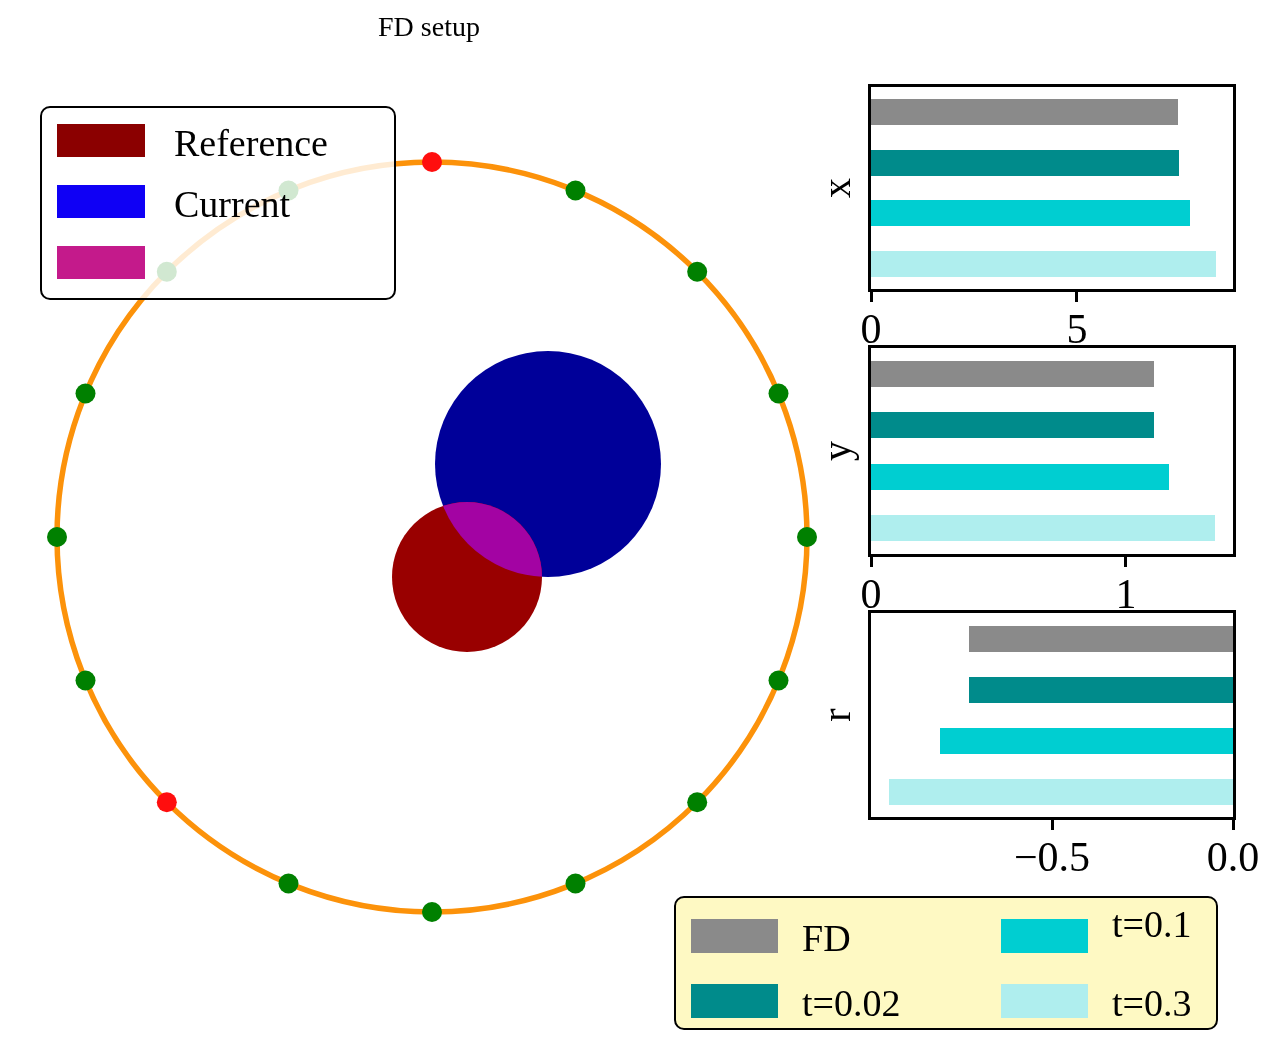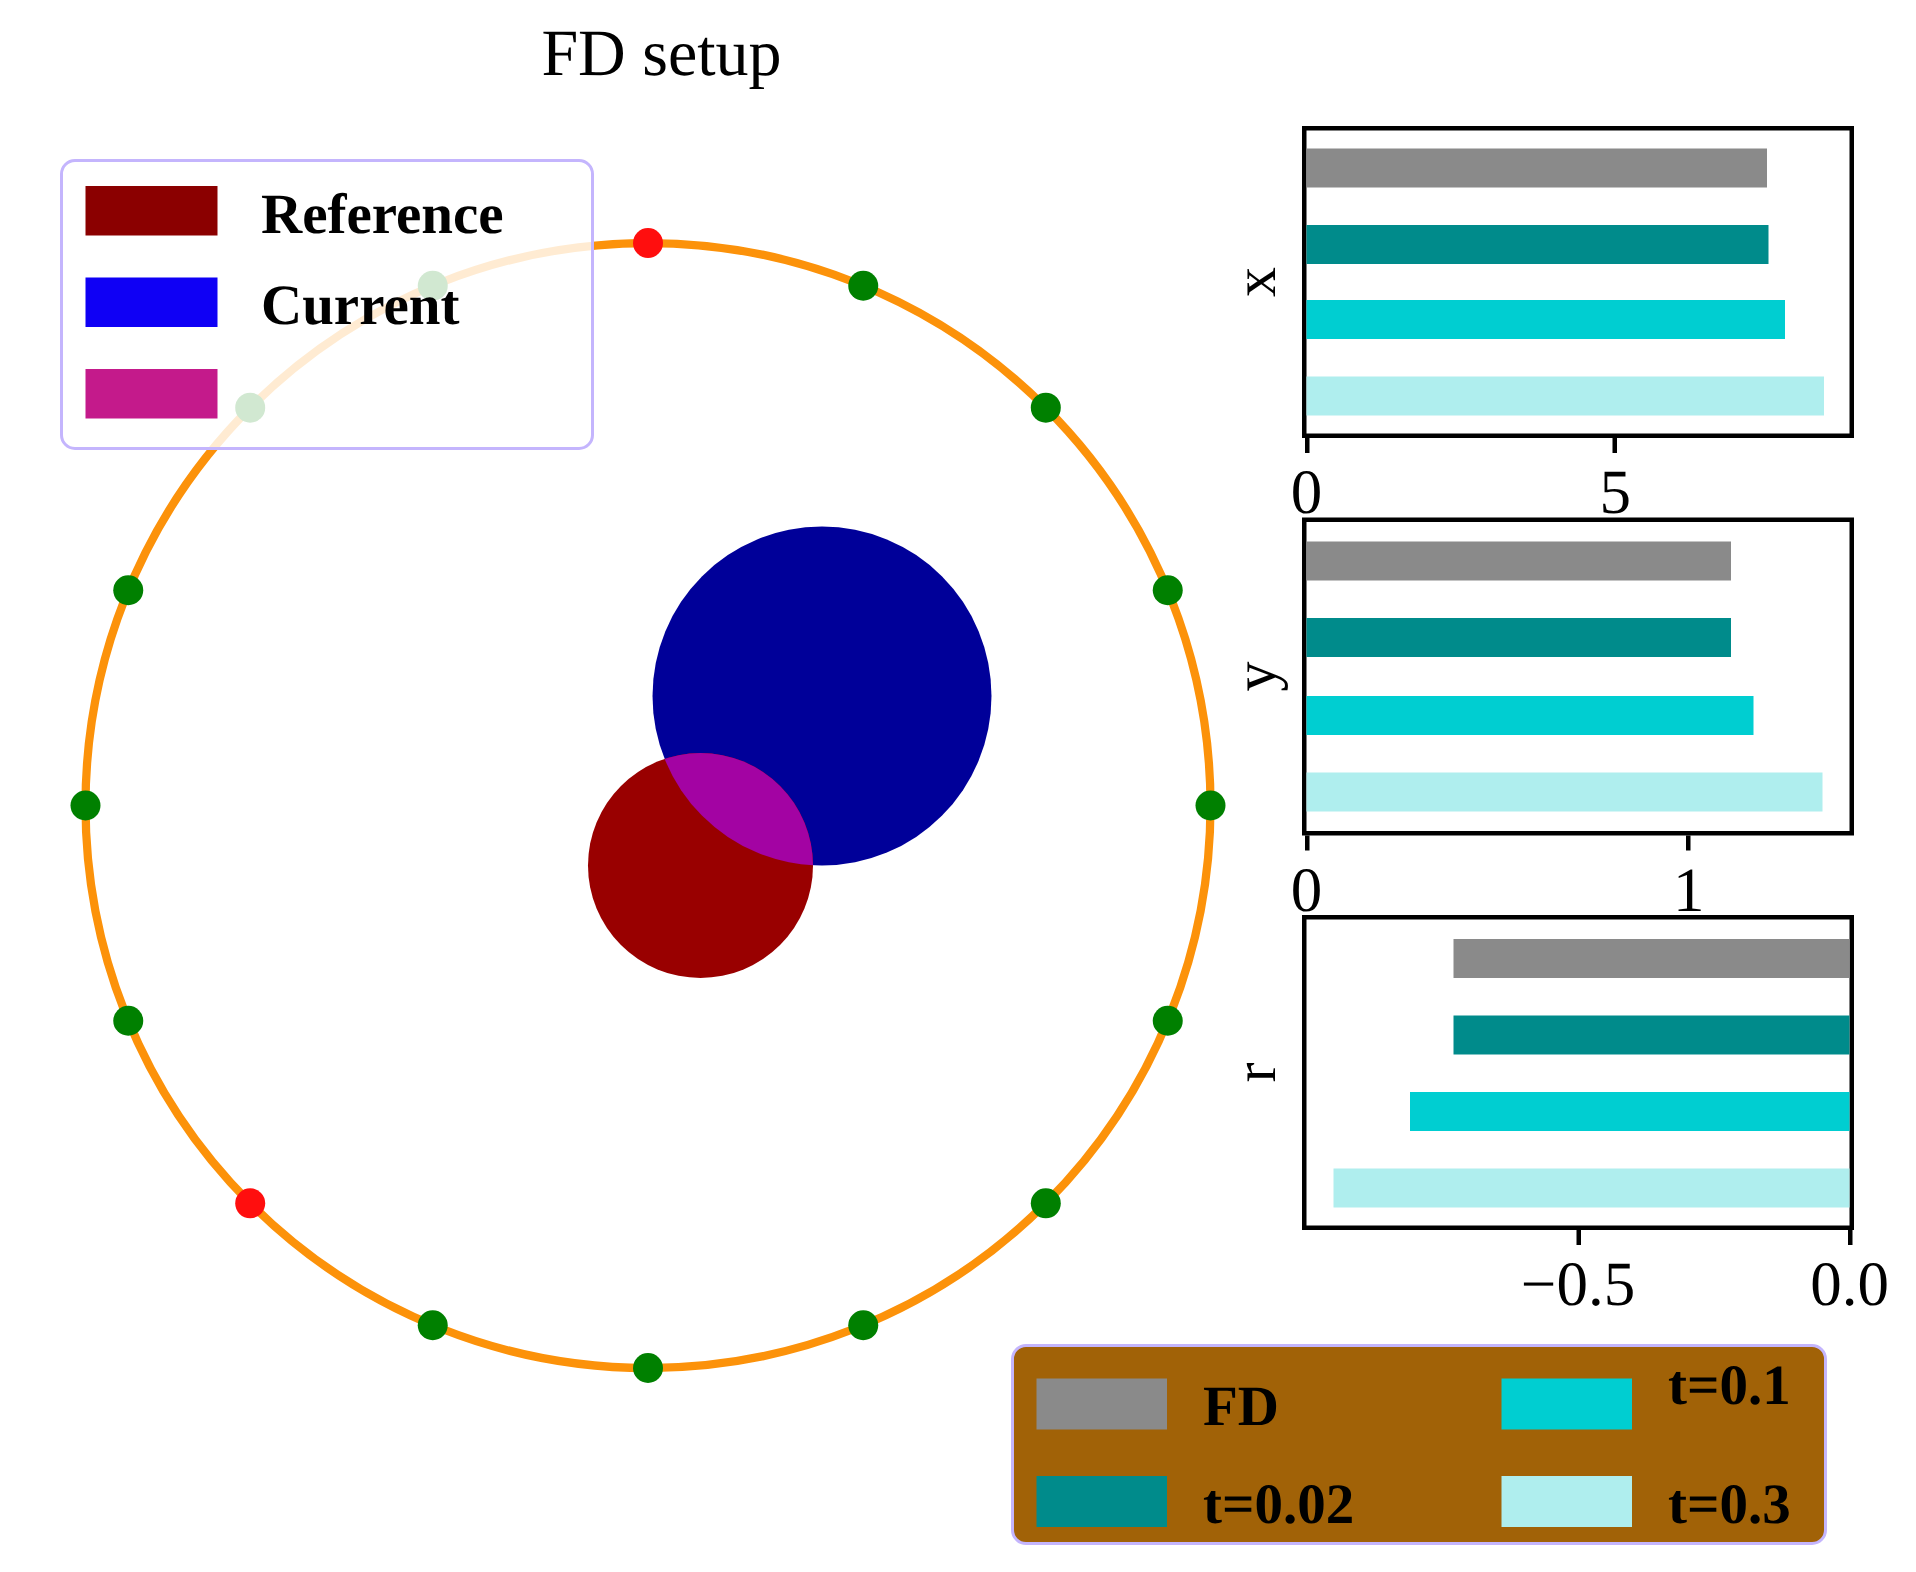--- a/index.html
+++ b/index.html
@@ -3,27 +3,26 @@
 <meta charset="utf-8">
 <style>
   html,body{margin:0;padding:0;background:#ffffff;}
   .page{
     position:relative;width:1277px;height:1048px;background:#ffffff;
     font-family:"Liberation Serif","DejaVu Serif",serif;color:#000;
     overflow:hidden;
   }
   .plot-svg{position:absolute;left:0;top:0;width:1277px;height:1048px;}
   .fig-title{
-    position:absolute;top:12px;font-size:44px;line-height:1.1;
-    text-align:center;white-space:nowrap;transform:translateX(-50%);margin-left:12px;
+    position:absolute;top:12px;font-size:28px;line-height:1.1;
+    text-align:center;white-space:nowrap;transform:translateX(-50%);
   }
   .legend-box{
-    position:absolute;box-sizing:border-box;border:2px solid #c4b5fd;
+    position:absolute;box-sizing:border-box;border:2px solid #000000;
     border-radius:10px;
-    font-weight:bold;
   }
   .legend-swatch{position:absolute;}
   .legend-label{
     position:absolute;font-size:38px;line-height:1;white-space:nowrap;
   }
   .chart-box{
     position:absolute;box-sizing:border-box;border:3px solid #000;background:#fff;
   }
   .bar{position:absolute;}
   .tick-mark{position:absolute;width:3px;height:10px;background:#000;}
@@ -108,21 +107,21 @@
         <div class="bar" style="left: 68.8px; top: 114.5px; width: 293.2px; height: 26px; background: rgb(0, 206, 209);"></div>
         <div class="bar" style="left: 18.1px; top: 165.5px; width: 343.9px; height: 26px; background: rgb(175, 238, 238);"></div>
       </div>
       <div class="tick-mark" style="left: 1050.5px; top: 820px;"></div>
       <div class="tick-label" style="left: 972px; top: 836px;">−0.5</div>
       <div class="tick-mark" style="left: 1231.5px; top: 820px;"></div>
       <div class="tick-label" style="left: 1153px; top: 836px;">0.0</div>
       <div class="axis-ylabel" style="left: 806px; top: 685px;">r</div>
     </div>
 
-  <div class="legend-box" id="legend-comparisons" style="left:674px;top:896px;width:544px;height:134px;background:#a16207;text-align:right;">
+  <div class="legend-box" id="legend-comparisons" style="left:674px;top:896px;width:544px;height:134px;background:#fef9c3;text-align:right;">
       <div class="legend-swatch" style="left: 15px; top: 21px; width: 87px; height: 34px; background: rgb(138, 138, 138);"></div>
       <div class="legend-label" style="left: 126px; top: 21px;">FD</div>
       <div class="legend-swatch" style="left: 15px; top: 86px; width: 87px; height: 34px; background: rgb(0, 139, 139);"></div>
       <div class="legend-label" style="left: 126px; top: 86px;">t=0.02</div>
       <div class="legend-swatch" style="left: 325px; top: 21px; width: 87px; height: 34px; background: rgb(0, 206, 209);"></div>
       <div class="legend-label" style="left: 436px; top: 7px;">t=0.1</div>
       <div class="legend-swatch" style="left: 325px; top: 86px; width: 87px; height: 34px; background: rgb(175, 238, 238);"></div>
       <div class="legend-label" style="left: 436px; top: 86px;">t=0.3</div>
     </div>
 </div>

